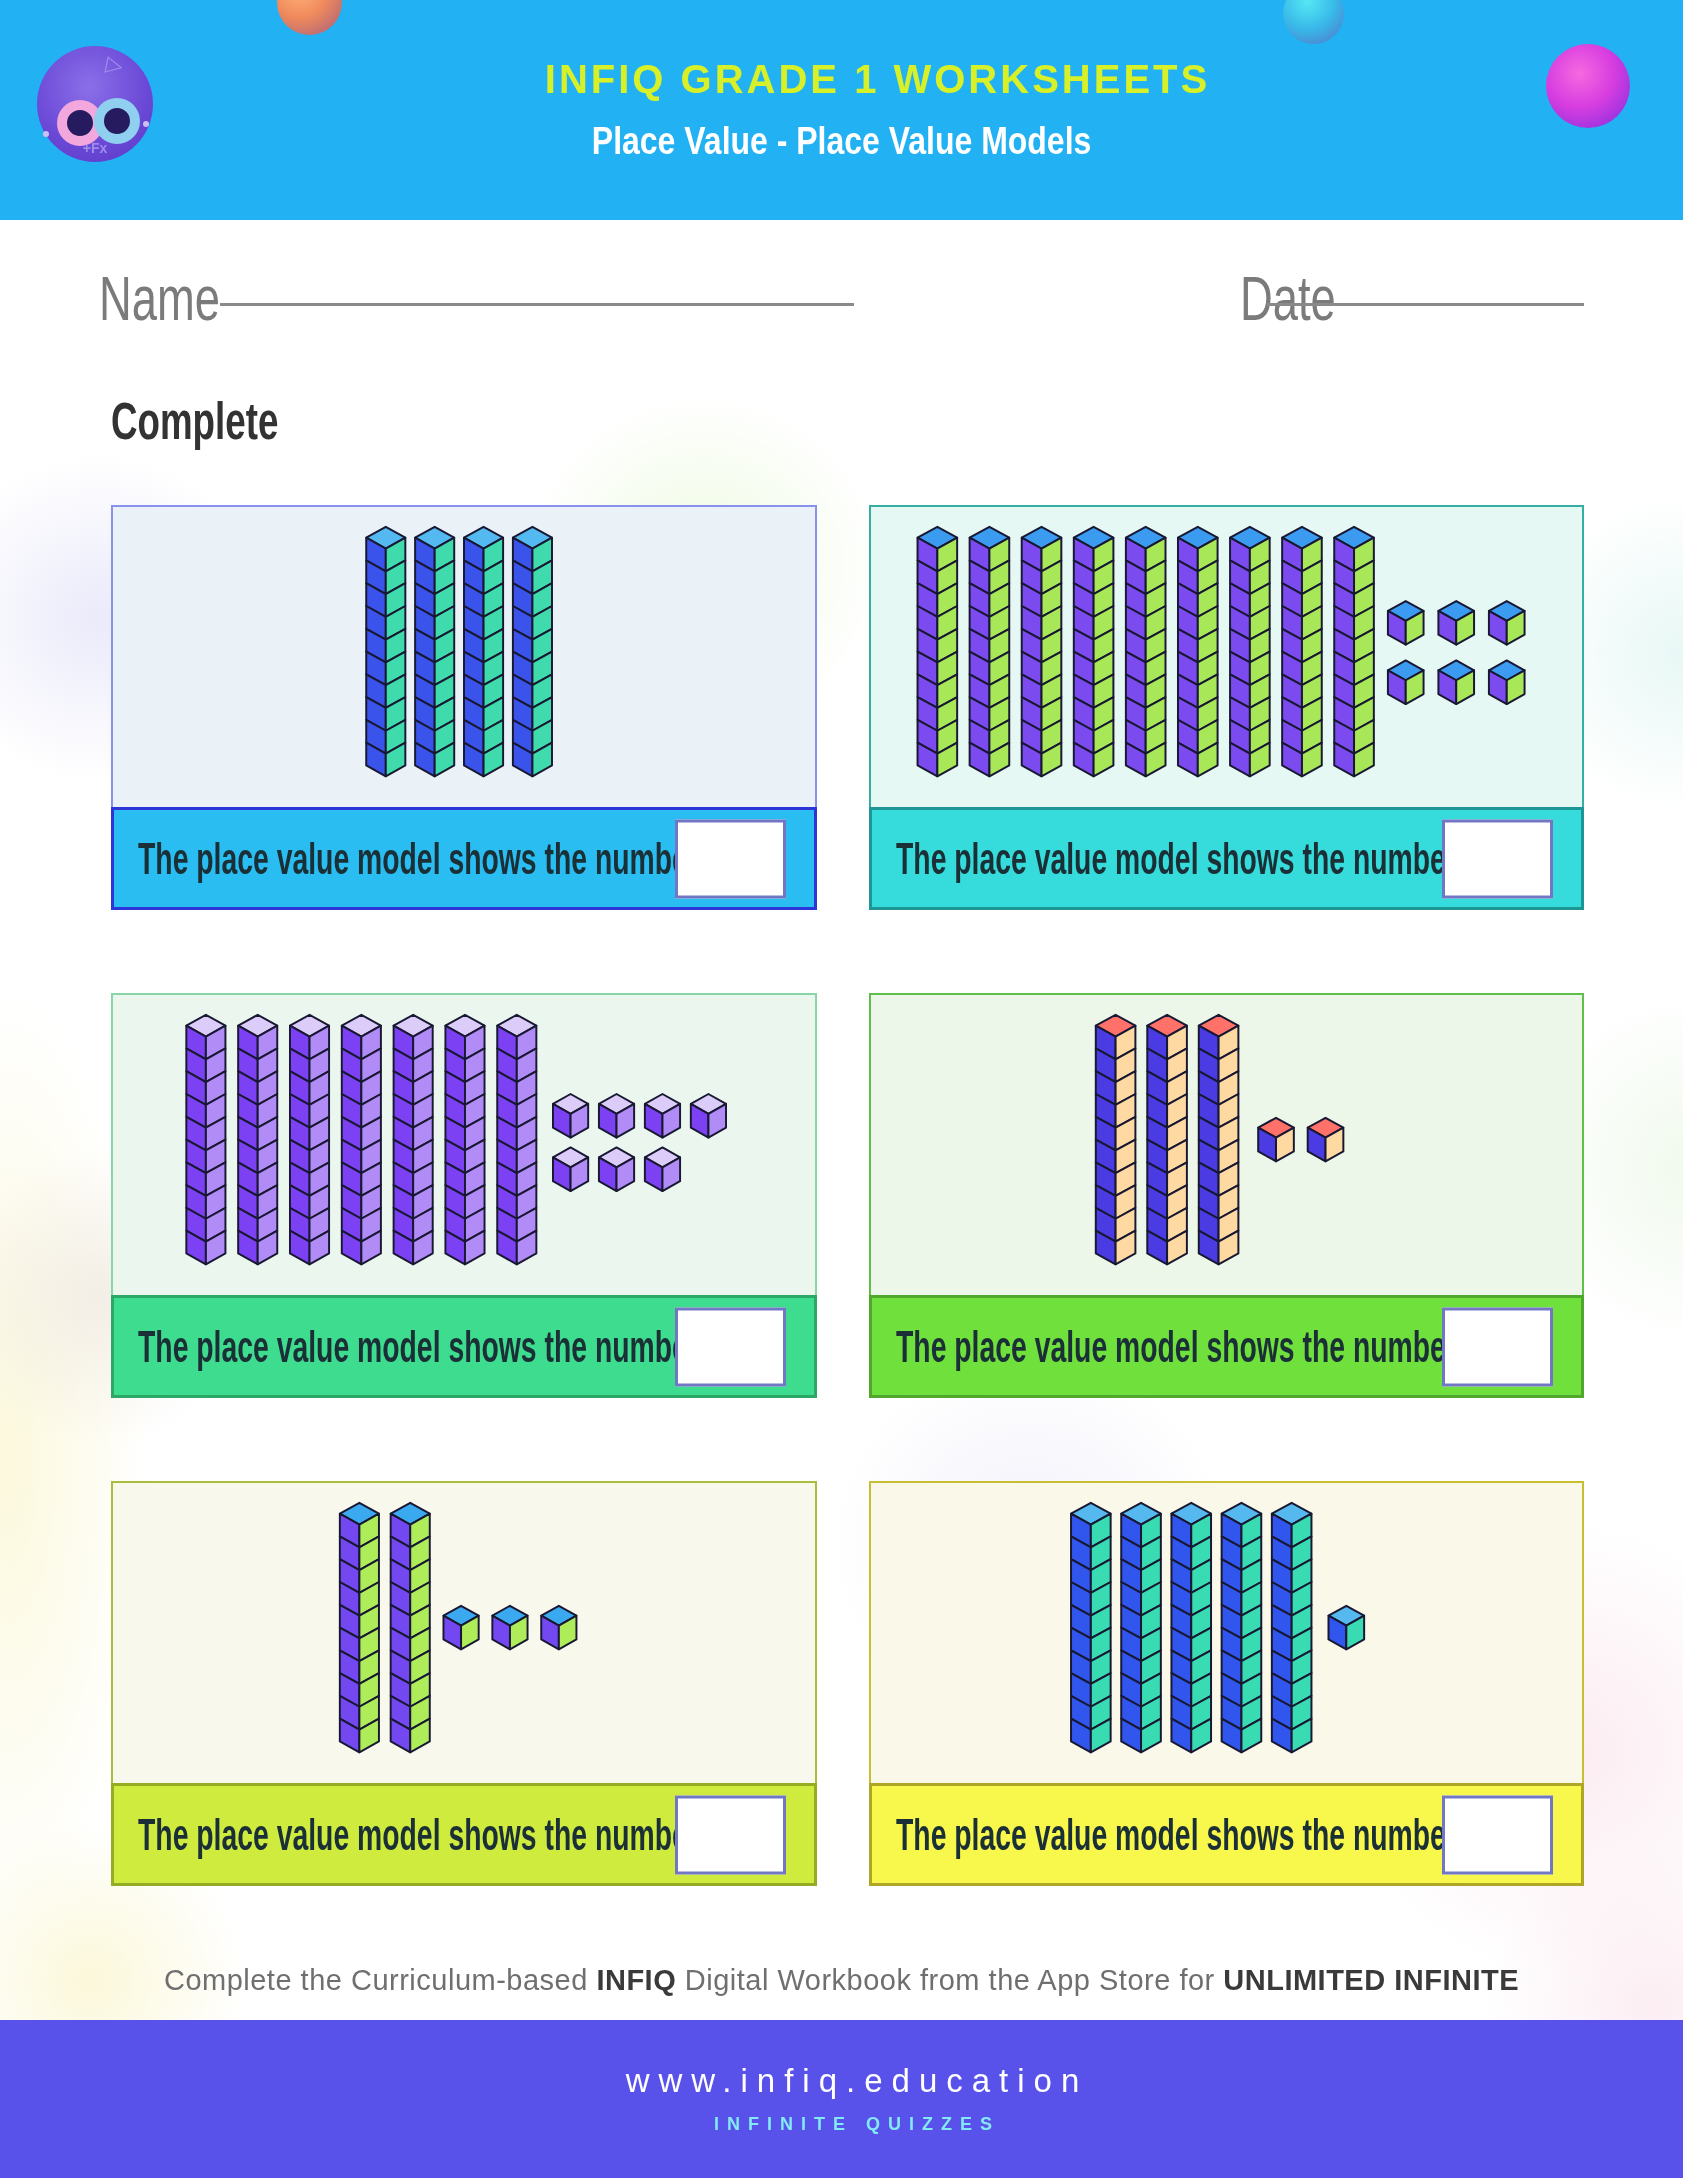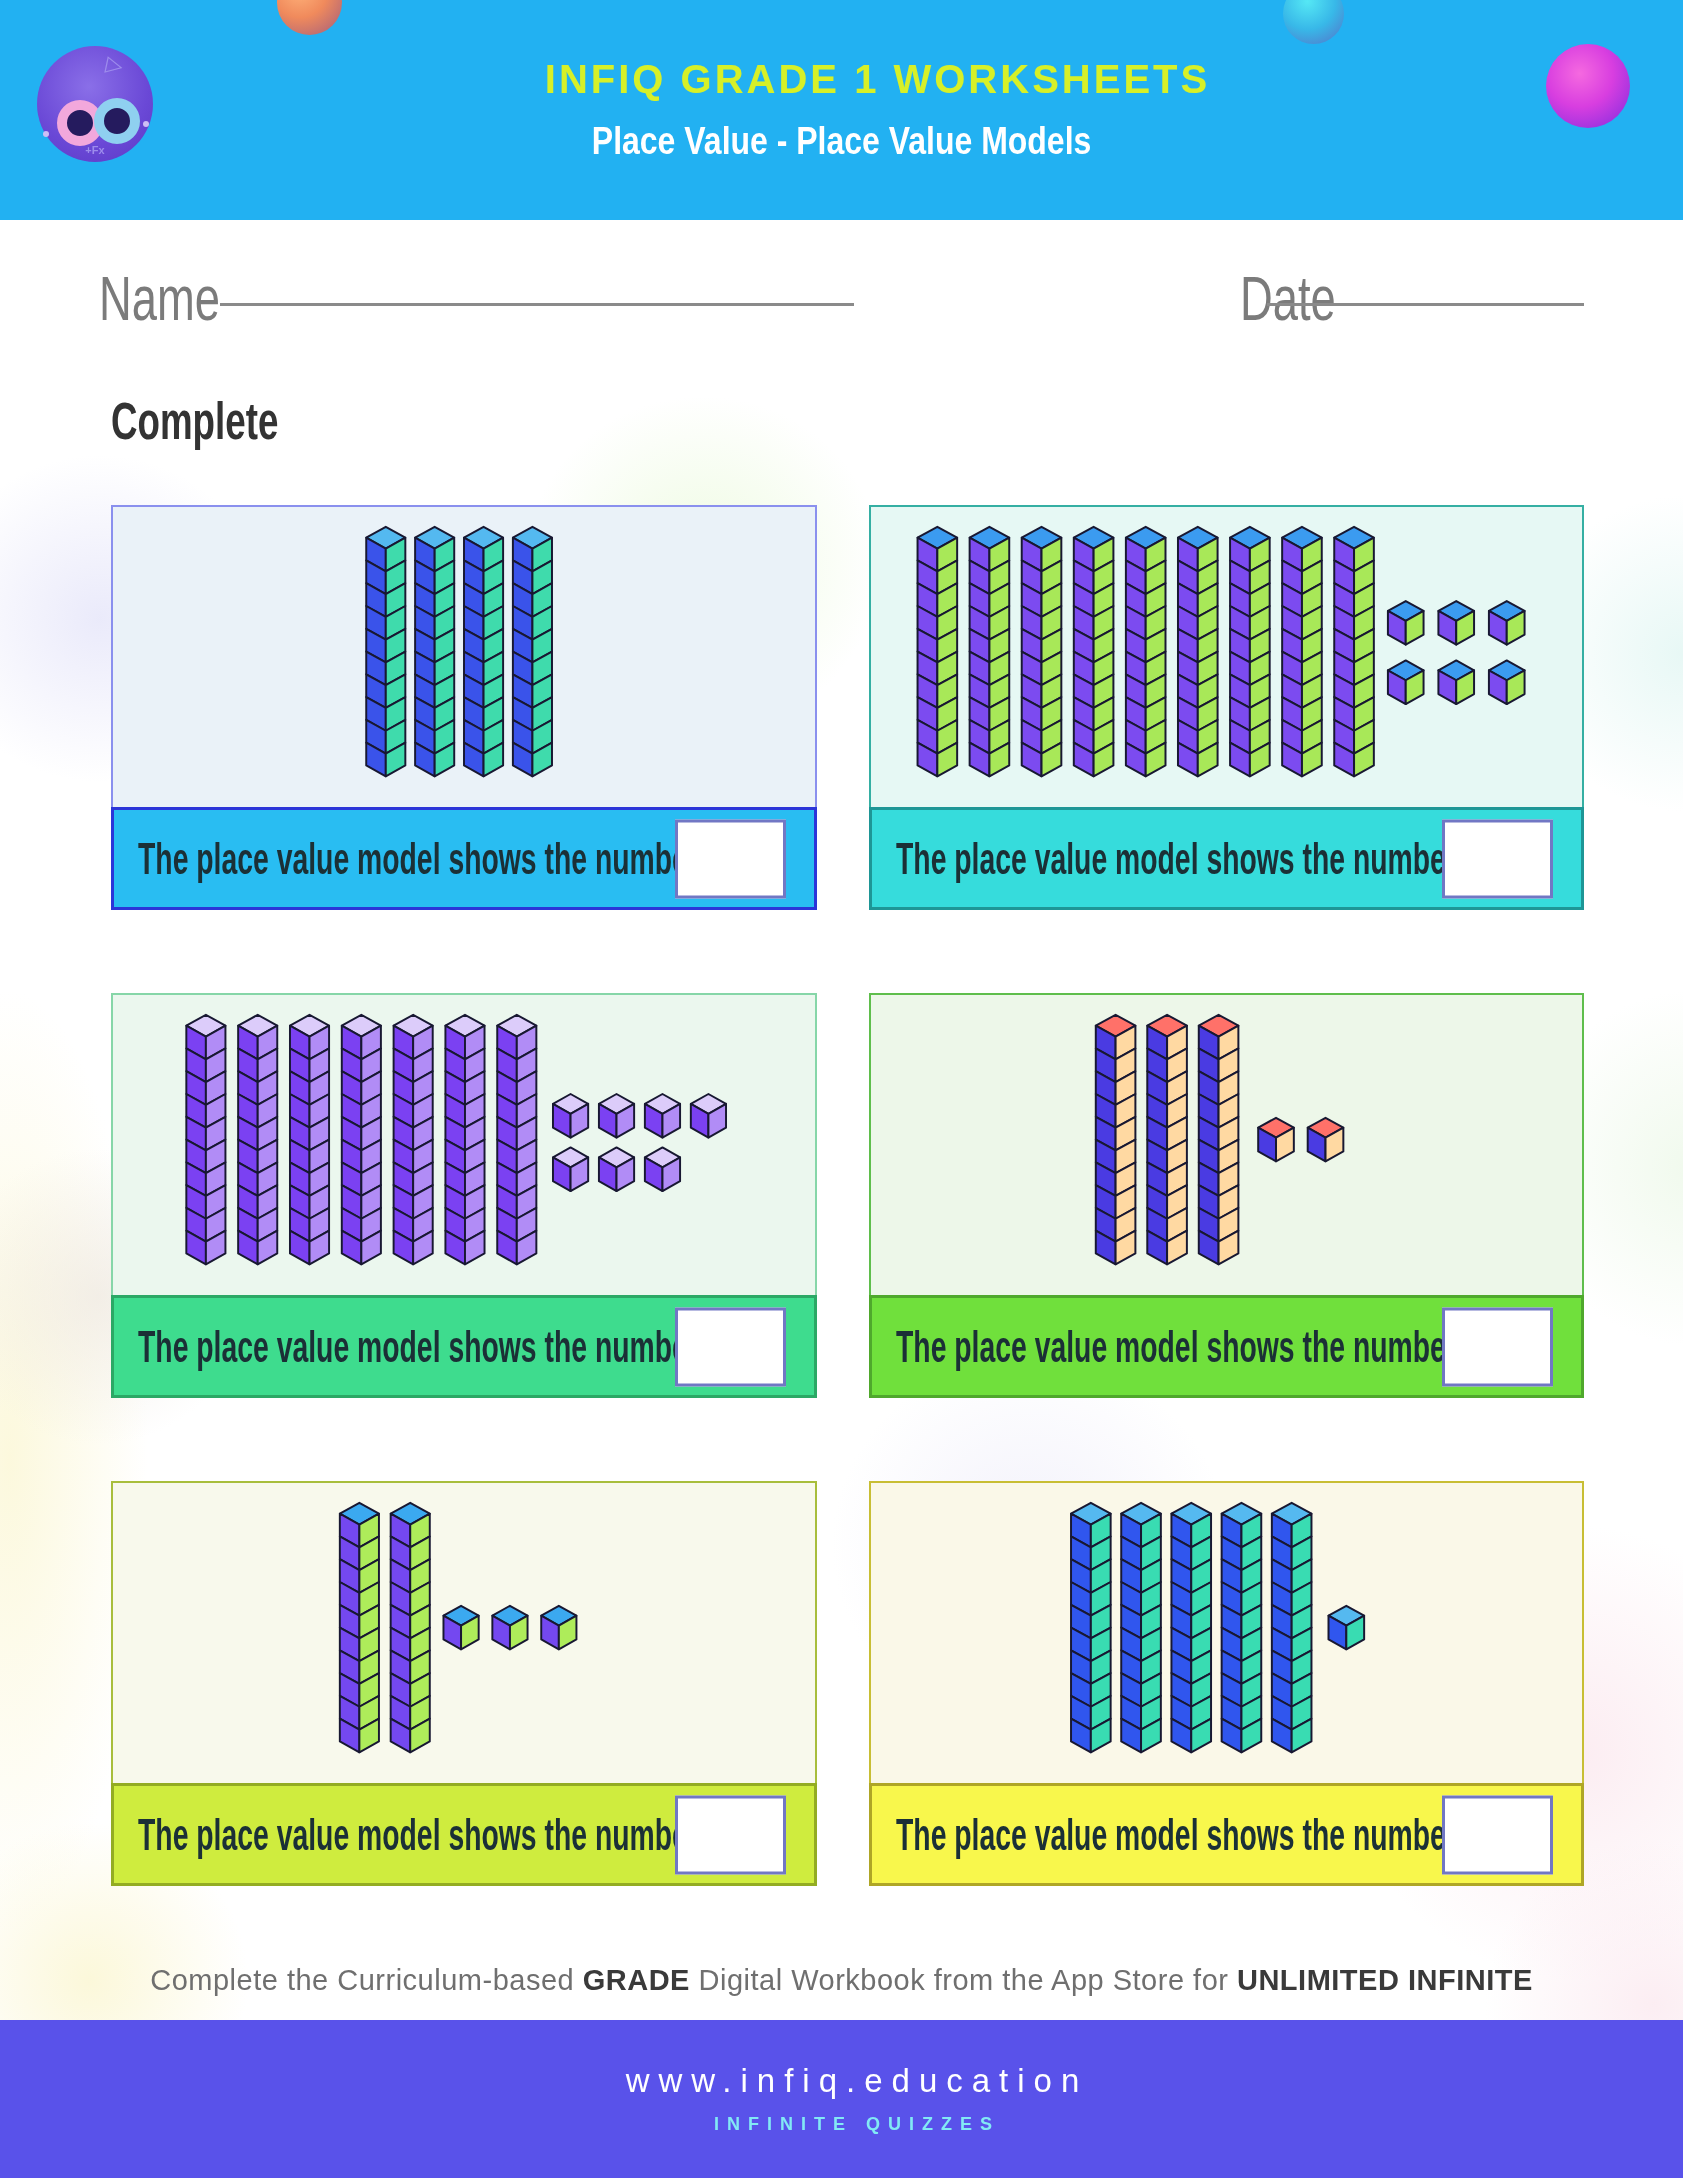--- a/index.html
+++ b/index.html
@@ -19,21 +19,21 @@
   #sphere-magenta{left:1546px;top:44px;width:84px;height:84px;
     background:radial-gradient(circle at 40% 35%, #F569E0, #D83EE0 45%, #7B2BDE 100%);}
 
   #logo{position:absolute;left:37px;top:46px;width:116px;height:116px;border-radius:50%;
     background:radial-gradient(circle at 45% 35%, #8A6FE8, #6A48D6 60%, #5A38C4 100%);z-index:3;}
   .logo-eye{position:absolute;width:26px;height:26px;border-radius:50%;background:#251B5E;}
   #eye-left{left:20px;top:54px;border:10px solid #F2A8DC;}
   #eye-right{left:57px;top:52px;border:10px solid #8FD0F0;}
   .eye-dot{position:absolute;width:6px;height:6px;border-radius:50%;background:#cdbef5;}
   #logo-play{position:absolute;left:69px;top:6px;font-size:22px;color:#9D8CEC;transform:rotate(12deg);}
-  #logo-fx{position:absolute;left:50%;bottom:6px;transform:translateX(-50%);font-size:11px;font-weight:bold;color:#9D8CEC;margin-top:48px;}
+  #logo-fx{position:absolute;left:50%;bottom:6px;transform:translateX(-50%);font-size:14px;font-weight:bold;color:#9D8CEC;margin-top:48px;}
 
   #header-eyebrow{position:absolute;left:0;top:57px;width:100%;text-align:center;
     font-size:40px;font-weight:700;letter-spacing:3px;color:#D7F028;z-index:3;}
   #header-title{position:absolute;left:0;top:119px;width:100%;text-align:center;
     font-size:39px;font-weight:700;color:#ffffff;z-index:3;}
   #header-title .cond-c{display:inline-block;transform:scaleX(0.82);transform-origin:center;}
 
   
   .form-label{position:absolute;font-size:63px;font-weight:400;color:#7b7b7b;z-index:2;}
   .form-label .cond{display:inline-block;transform:scaleX(0.72);transform-origin:left center;}
@@ -863,21 +863,21 @@
             </g>
           </svg>
       </div>
       <div class="answer-bar" style="background: rgb(248, 247, 76); border-color: rgb(175, 166, 38);">
         <span class="answer-caption">The place value model shows the number</span>
         <div class="answer-box"></div>
       </div>
     </div>
     </div>
 
-  <div id="footer-note"><span>Complete the Curriculum-based </span><b>GRADE</b><span> Digital Workbook from the App Store for </span><b>UNLIMITED INFINITE</b></div>
+  <div id="footer-note"><span>Complete the Curriculum-based </span><b>INFIQ</b><span> Digital Workbook from the App Store for </span><b>UNLIMITED INFINITE</b></div>
 
   <div id="footer-bar" style="background: rgb(89, 82, 234); padding-left: 31px;">
     <div id="footer-url">www.infiq.education</div>
     <div id="footer-tagline" style="color: rgb(130, 233, 245);">INFINITE QUIZZES</div>
   </div>
 
 </div>
 
 
 </body></html>

